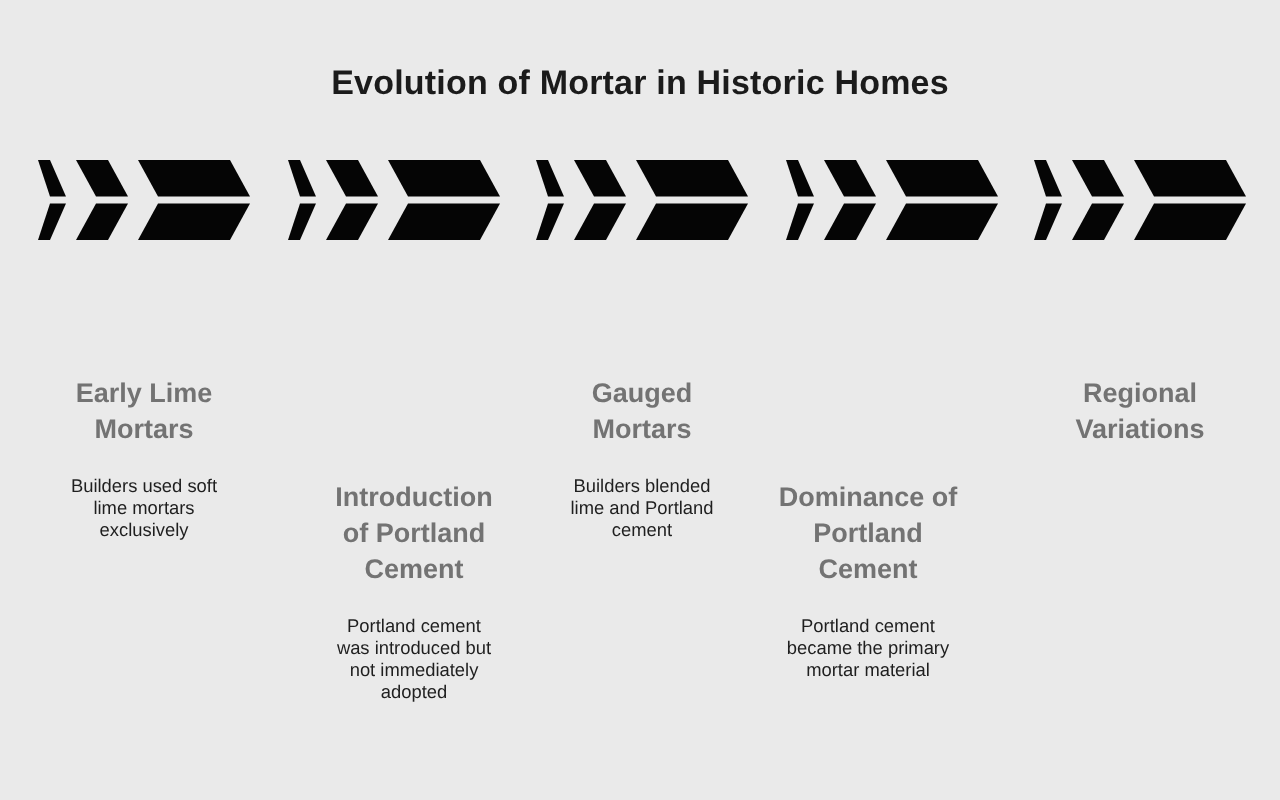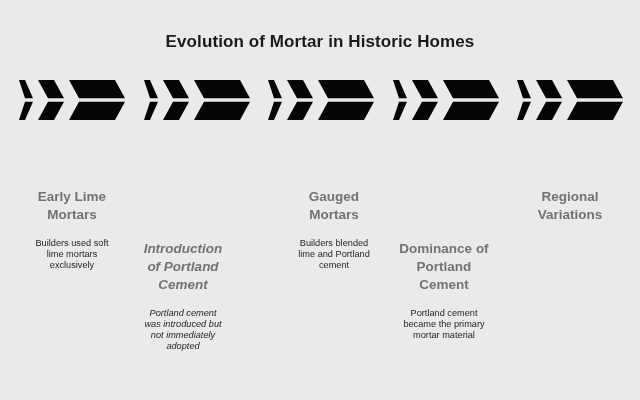--- a/index.html
+++ b/index.html
@@ -200,39 +200,39 @@
   </div>
 
   <div class="col up" style="left:8px;">
     <div class="col-heading">Early Lime
 Mortars</div>
     <div class="col-body">Builders used soft
 lime mortars
 exclusively</div>
   </div>
 
-  <div class="col down" style="left:119px;font-style:italic;">
+  <div class="col down" style="left:143px;">
     <div class="col-heading">Introduction
 of Portland
 Cement</div>
     <div class="col-body">Portland cement
 was introduced but
 not immediately
 adopted</div>
   </div>
 
-  <div class="col up" style="left:270px;">
+  <div class="col up" style="left:257px;">
     <div class="col-heading">Gauged
 Mortars</div>
     <div class="col-body">Builders blended
 lime and Portland
 cement</div>
   </div>
 
-  <div class="col down" style="left:380px;text-align:center;">
+  <div class="col down" style="left:370px;text-align:center;">
     <div class="col-heading">Dominance of
 Portland
 Cement</div>
     <div class="col-body">Portland cement
 became the primary
 mortar material</div>
   </div>
 
   <div class="col up" style="left:506px;">
     <div class="col-heading">Regional

